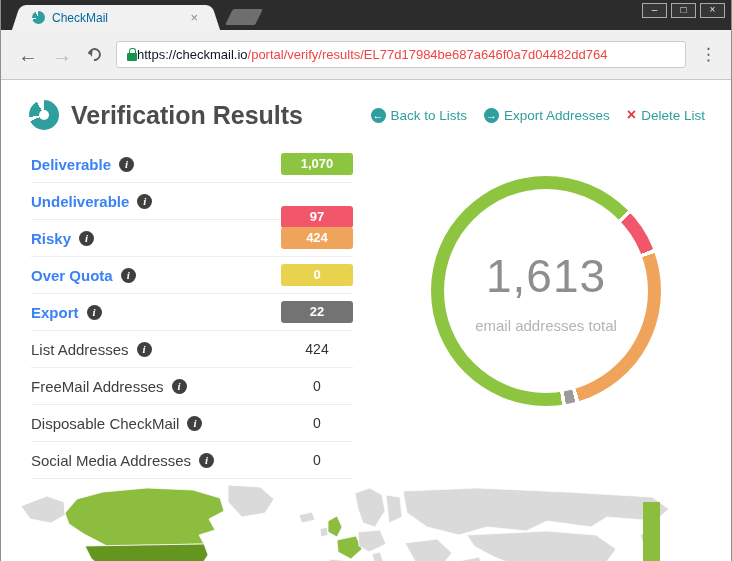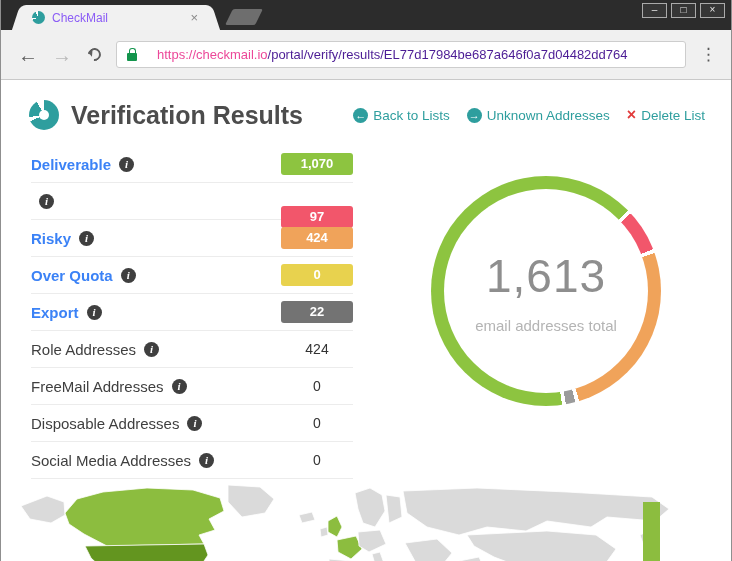--- a/index.html
+++ b/index.html
@@ -12,21 +12,21 @@
   .titlebar { position:relative; height:30px; background:#2c2c2c; }
   .tab { position:absolute; left:22px; bottom:0; width:186px; height:25px;
     background:#f1f1f1; border-radius:7px 7px 0 0; display:flex; align-items:center;
     padding:0 9px; z-index:2; }
   .tab::before, .tab::after { content:""; position:absolute; bottom:0; width:14px; height:25px;
     background:#f1f1f1; }
   .tab::before { left:-7px; transform:skewX(-18deg); border-top-left-radius:6px; }
   .tab::after  { right:-7px; transform:skewX(18deg); border-top-right-radius:6px; }
   .favicon { width:13px; height:13px; border-radius:50%; margin-right:7px; flex:none;
     background:conic-gradient(#2e9e9e 0deg 250deg,#ffffff 250deg 268deg,#2e9e9e 268deg 330deg,#ffffff 330deg 360deg); }
-  .tab-title { font-size:12px; color:#8b5cf6; flex:1; white-space:nowrap; overflow:hidden; }
+  .tab-title { font-size:12px; color:#0369a1; flex:1; white-space:nowrap; overflow:hidden; }
   .tab-close { color:#8a8a8a; font-size:13px; line-height:13px; cursor:pointer; padding:0 2px; }
   .newtab { position:absolute; left:228px; bottom:5px; width:30px; height:16px;
     background:#6e6e6e; transform:skewX(-26deg); border-radius:2px; }
   .win-controls { position:absolute; top:3px; right:6px; display:flex; gap:4px; z-index:3; }
   .win-btn { width:25px; height:15px; border:1px solid #aaaaaa; background:rgba(255,255,255,0.05);
     color:#e6e6e6; font-size:10px; line-height:12px; text-align:center; cursor:pointer; }
 
   
   .toolbar { height:50px; background:#f0f0f0; border-bottom:1px solid #c9c9c9;
     display:flex; align-items:center; padding:0 10px; }
@@ -37,22 +37,22 @@
     border-radius:50%; border-left-color:transparent; transform:rotate(-40deg); position:relative; }
   .refresh-circle::after { content:""; position:absolute; top:-5px; left:-3px;
     border:4px solid transparent; border-right-color:#5f5f5f; transform:rotate(45deg); }
   .urlbar { flex:1; height:27px; background:#fff; border:1px solid #cdcdcd; border-radius:3px;
     display:flex; align-items:center; padding:0 10px; margin:0 6px; font-size:13px;
     white-space:nowrap; overflow:hidden; cursor:text; }
   .lock { width:10px; height:8px; background:#14954d; border-radius:1px; position:relative;
     margin-top:4px; flex:none; }
   .lock::before { content:""; position:absolute; top:-5px; left:1.5px; width:5px; height:5px;
     border:1.5px solid #14954d; border-bottom:none; border-radius:3px 3px 0 0; }
-  .url-secure { color:#ec4899; margin-left:20px; }
-  .url-path { color:#4c1d95; }
+  .url-secure { color:#0f172a; margin-left:0; }
+  .url-path { color:#ef4444; }
   .menu { font-size:17px; margin:0 4px 0 8px; }
 
   
   .page { position:relative; height:481px; background:#fff; }
   .page-header { display:flex; align-items:center; padding:20px 26px 0 28px; }
   .logo { width:30px; height:30px; border-radius:50%; flex:none;
     background:conic-gradient(#2e9e9e 0deg 245deg,#ffffff 245deg 262deg,#2e9e9e 262deg 332deg,#ffffff 332deg 360deg); }
   .logo-hole { width:30px; height:30px; position:relative; }
   .logo-hole::after { content:""; position:absolute; inset:10px; background:#fff; border-radius:50%; }
   h1 { font-size:25px; font-weight:700; color:#4c4c4c; margin-left:12px; }
@@ -129,66 +129,67 @@
           <span class="logo" style="display:block;"></span>
         </span>
       <h1>Verification Results</h1>
       <div class="actions">
         <a class="action">
           <span class="circle-icon">←</span>
           <span>Back to Lists</span>
         </a>
         <a class="action">
           <span class="circle-icon">→</span>
-          <span>Unknown Addresses</span>
+          <span>Export Addresses</span>
         </a>
         <a class="action">
           <span class="delete-x">×</span>
           <span>Delete List</span>
         </a>
       </div>
     </div>
 
     <div class="stats">
       <div class="stat-row bold">
         <span class="stat-label">Deliverable</span>
         <span class="info-icon">i</span>
         <span class="stat-value badge" style="background: rgb(141, 196, 64);">1,070</span>
       </div>
       <div class="stat-row bold">
+        <span class="stat-label">Undeliverable</span>
         <span class="info-icon">i</span>
         <span class="stat-value badge" style="background: rgb(242, 86, 107); margin-top: 32px;">97</span>
       </div>
       <div class="stat-row bold">
         <span class="stat-label">Risky</span>
         <span class="info-icon">i</span>
         <span class="stat-value badge" style="background: rgb(240, 163, 90);">424</span>
       </div>
       <div class="stat-row bold">
         <span class="stat-label">Over Quota</span>
         <span class="info-icon">i</span>
         <span class="stat-value badge" style="background: rgb(232, 210, 78);">0</span>
       </div>
       <div class="stat-row bold">
         <span class="stat-label">Export</span>
         <span class="info-icon">i</span>
         <span class="stat-value badge" style="background: #737373;">22</span>
       </div>
       <div class="stat-row">
-        <span class="stat-label">Role Addresses</span>
+        <span class="stat-label">List Addresses</span>
         <span class="info-icon">i</span>
         <span class="stat-value">424</span>
       </div>
       <div class="stat-row">
         <span class="stat-label">FreeMail Addresses</span>
         <span class="info-icon">i</span>
         <span class="stat-value">0</span>
       </div>
       <div class="stat-row">
-        <span class="stat-label">Disposable Addresses</span>
+        <span class="stat-label">Disposable CheckMail</span>
         <span class="info-icon">i</span>
         <span class="stat-value">0</span>
       </div>
       <div class="stat-row">
         <span class="stat-label">Social Media Addresses</span>
         <span class="info-icon">i</span>
         <span class="stat-value">0</span>
       </div>
     </div>
 

